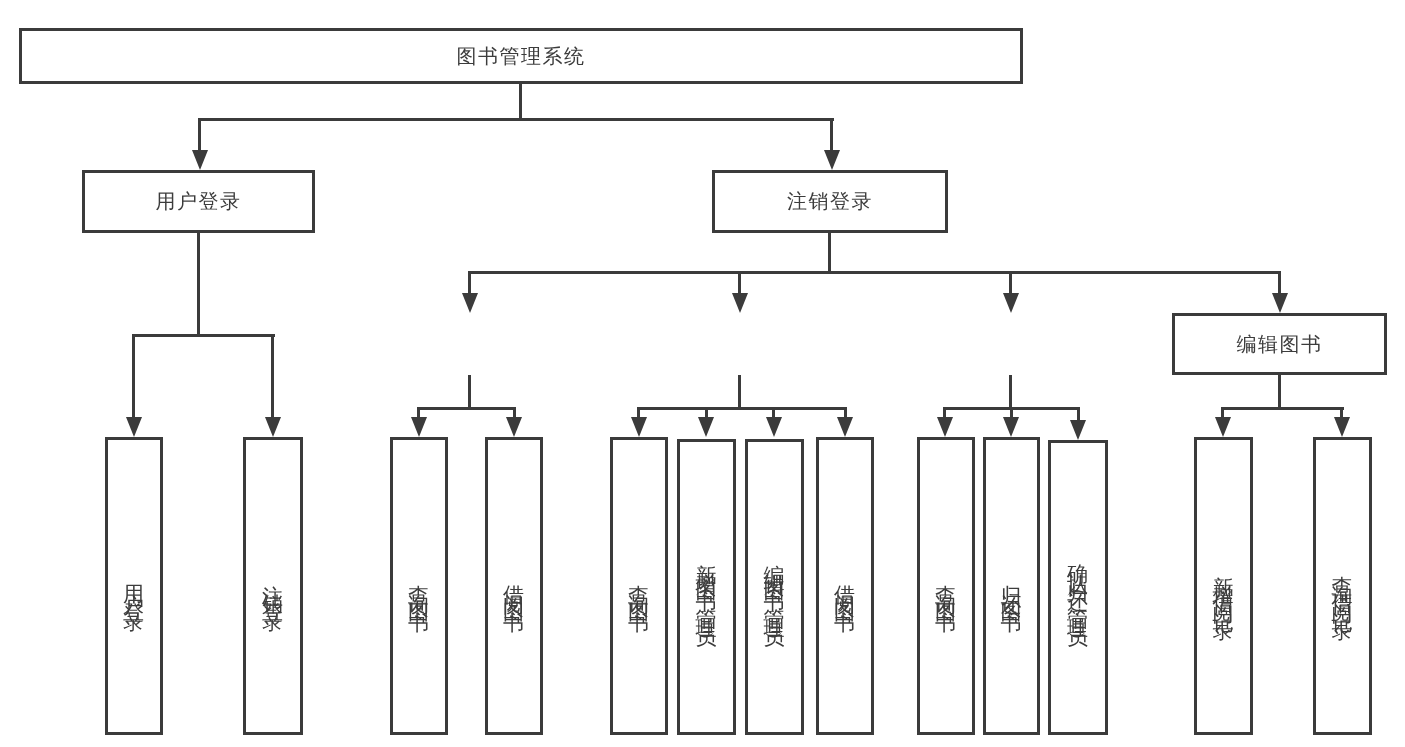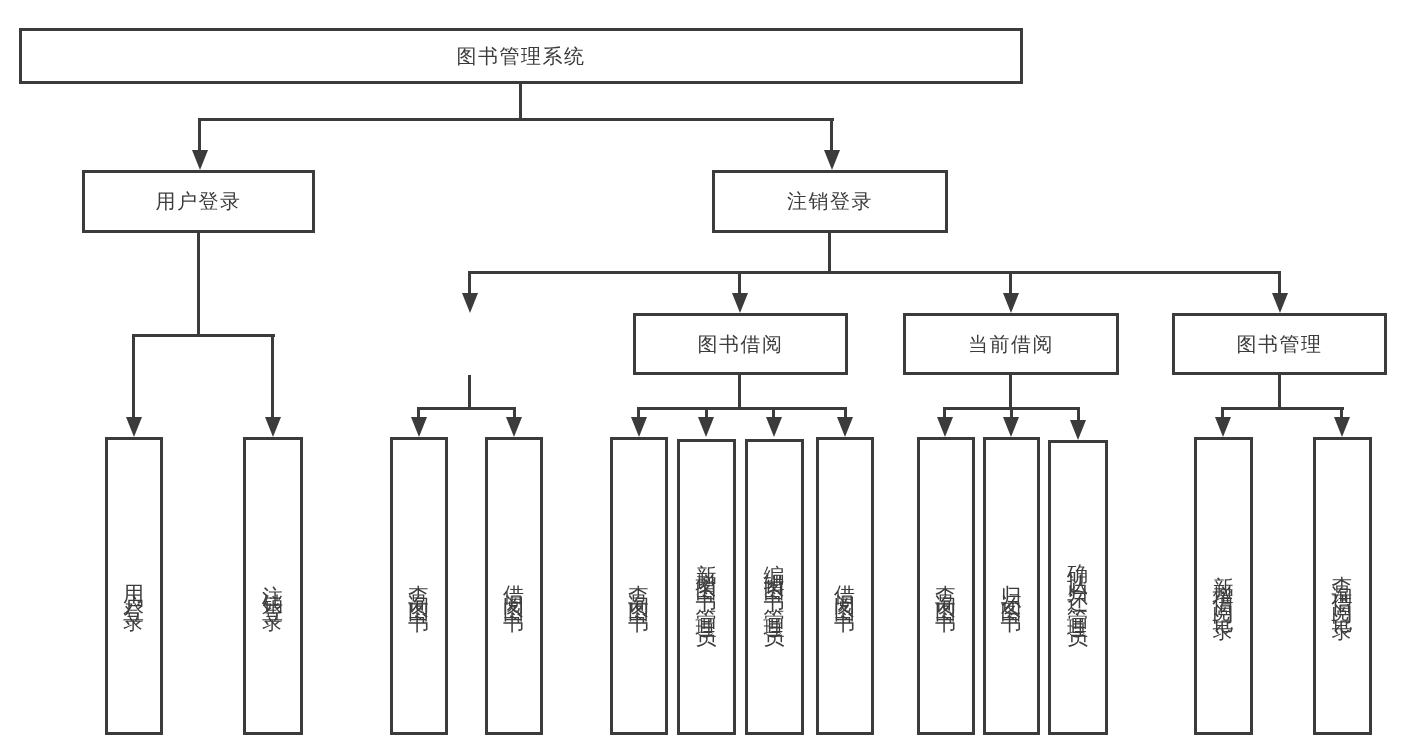--- a/index.html
+++ b/index.html
@@ -100,28 +100,22 @@
     <span>图书管理系统</span>
   </div>
 
   <div class="box h" style="left:82px;top:170px;width:233px;height:63px;">
     <span>用户登录</span>
   </div>
   <div class="box h" style="left:712px;top:170px;width:236px;height:63px;">
     <span>注销登录</span>
   </div>
 
-  <div class="box h" style="left:633px;top:313px;width:215px;height:62px;">
-    <span>图书借阅</span>
-  </div>
-  <div class="box h" style="left:903px;top:313px;width:216px;height:62px;">
-    <span>当前借阅</span>
-  </div>
   <div class="box h" style="left:1172px;top:313px;width:215px;height:62px;">
-    <span>图书管理</span>
+    <span>编辑图书</span>
   </div>
 
   <div class="box v" style="left:105px;top:437px;width:58px;height:298px;">
     <span>用户登录</span>
   </div>
   <div class="box v" style="left:243px;top:437px;width:60px;height:298px;">
     <span>注销登录</span>
   </div>
 
   <div class="box v" style="left:390px;top:437px;width:58px;height:298px;">

